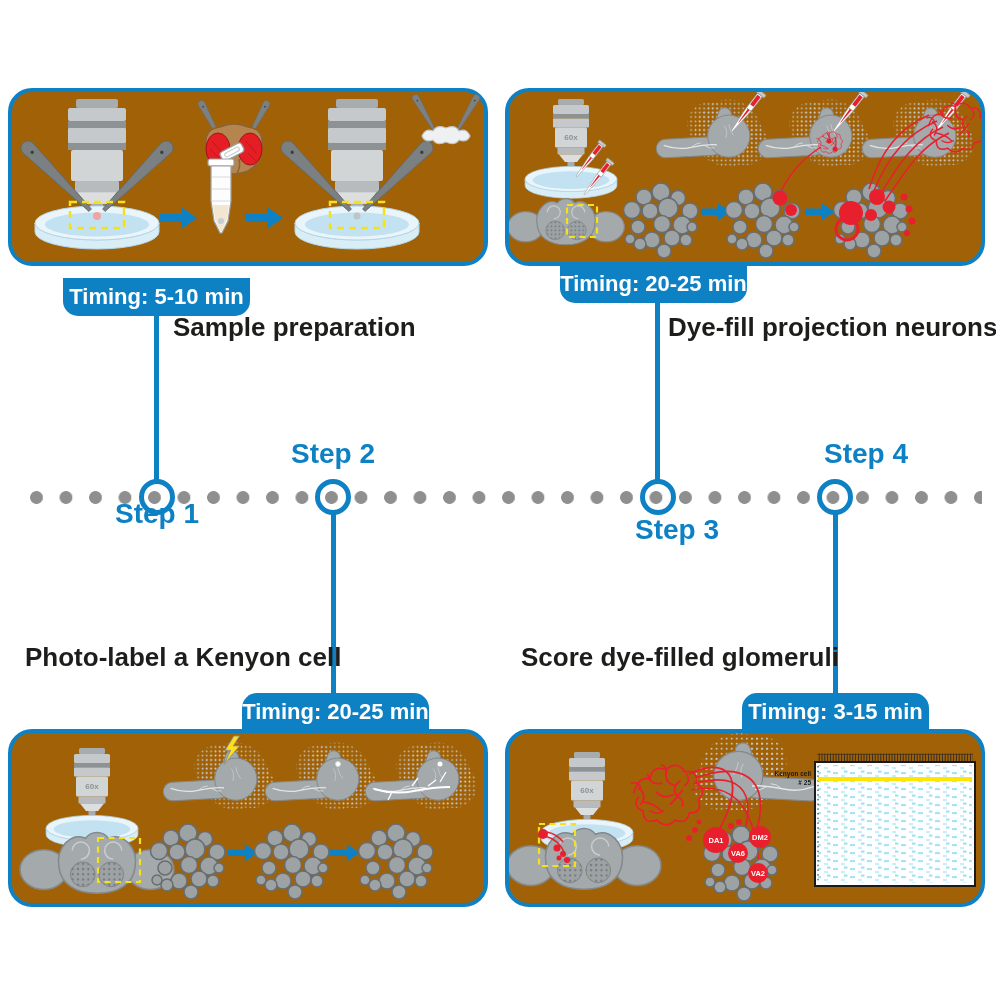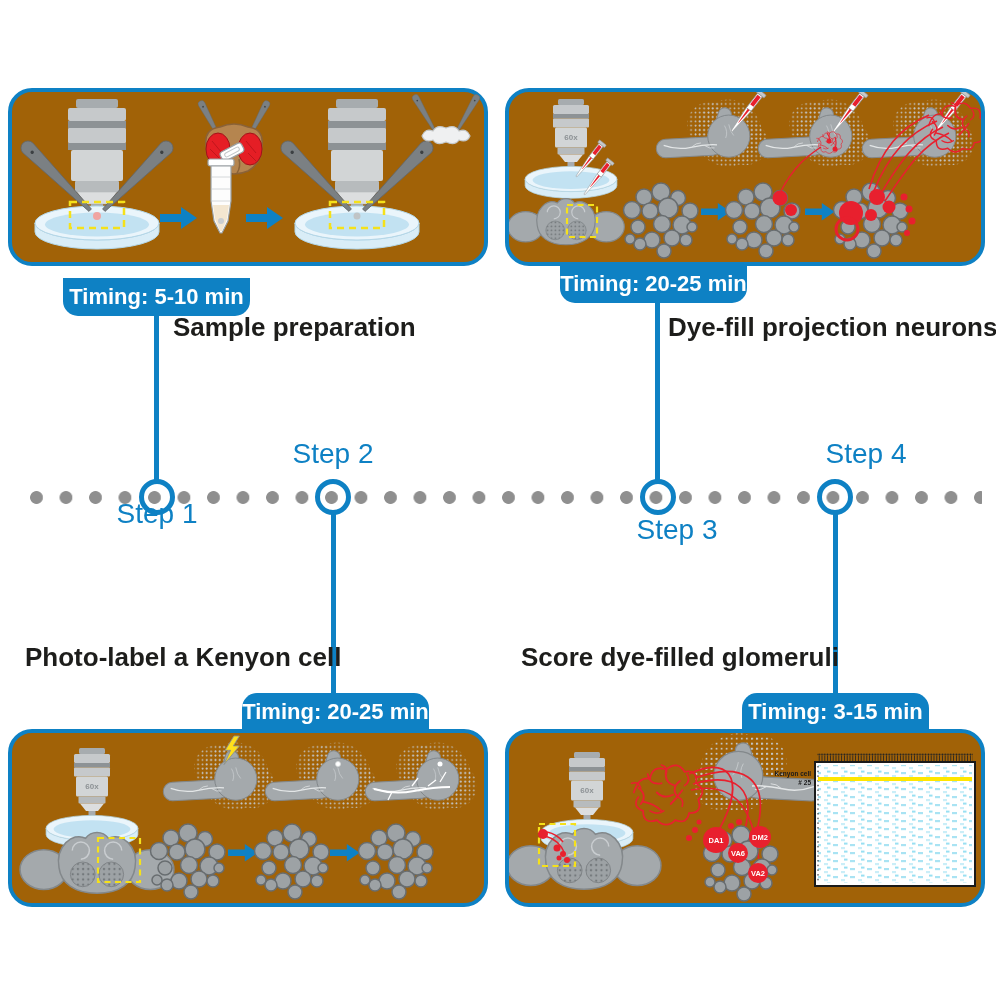--- a/index.html
+++ b/index.html
@@ -29,21 +29,21 @@
 
   .connector{position:absolute;width:5px;background:var(--accent-blue);z-index:1;}
 
   .dots{position:absolute;left:30px;top:491px;width:952px;height:13px;z-index:0;
         background-image:radial-gradient(circle at 6.5px 6.5px,var(--dot-gray) 6px,rgba(0,0,0,0) 6.8px);
         background-size:29.5px 13px;background-repeat:repeat-x;}
 
   .step-circle{position:absolute;width:36px;height:36px;border:5px solid var(--accent-blue);
                border-radius:50%;background:transparent;z-index:2;}
 
-  .step-label{position:absolute;font-size:28px;font-weight:normal;color:var(--accent-blue);
+  .step-label{position:absolute;font-size:28px;font-weight:bold;color:var(--accent-blue);
               transform:translateX(-50%);white-space:nowrap;z-index:2;}
 
   svg text{font-family:"Liberation Sans",sans-serif;font-weight:bold;}
   .defs-holder{position:absolute;width:0;height:0;overflow:hidden;}
 </style>
 </head>
 <body>
 
 <div class="canvas">
 

